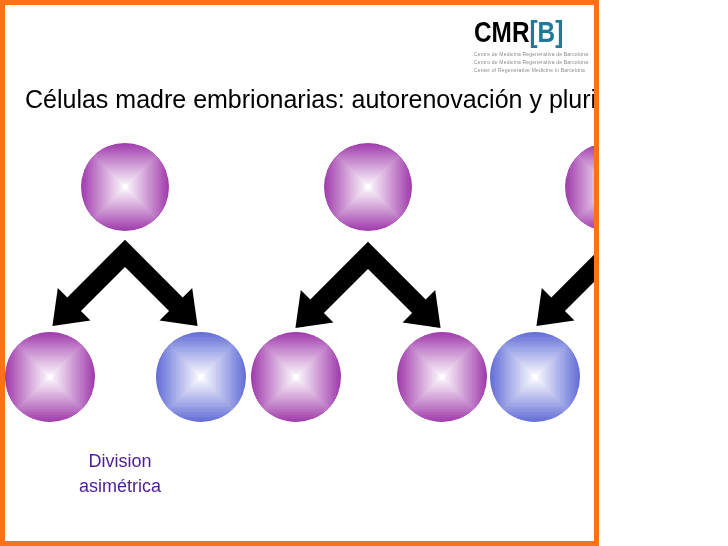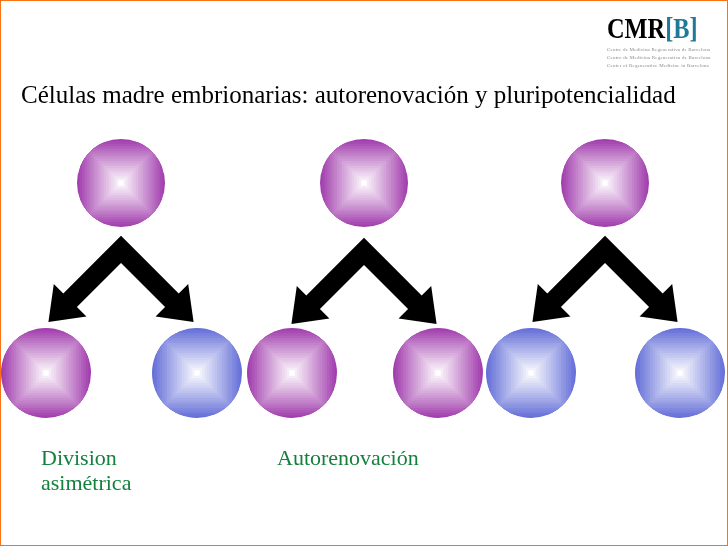--- a/index.html
+++ b/index.html
@@ -1,22 +1,22 @@
 <!DOCTYPE html>
 <html><head>
 <meta charset="utf-8">
 <style>
   html,body{margin:0;padding:0;background:#ffffff;}
   .slide{
     position:relative;
-    width:728px;height:546px;
+    width:599px;height:546px;
     background:#ffffff;
     overflow:hidden;
-    font-family:Liberation Serif, serif;
-    border:1px solid #f97316;
+    font-family:Liberation Sans, sans-serif;
+    border:5px solid #f97316;
     box-sizing:border-box;
   }
   
   .logo{
     position:absolute;
     top:12px;right:10px;
     width:110px;
     text-align:left;
   }
   .logo-brand{
@@ -63,23 +63,24 @@
   .c-b3a{left:485px;} .c-b3b{left:634px;}
   
   .arrow{position:absolute;width:186px;height:96px;}
   .arrow.a1{left:27px;top:230px;}
   .arrow.a2{left:270px;top:232px;}
   .arrow.a3{left:511px;top:230px;}
   
   .group-label{
     position:absolute;
     top:444px;
-    font-size:22px;
+    font-size:18px;
     line-height:25px;
-    color:#15803d;
+    color:#4c1d95;
+    text-align:center;
   }
   .group-label.l1{left:40px;width:150px;}
   .group-label.l2{left:276px;width:200px;}
   .group-label.l3{left:493px;width:200px;}
 </style>
 </head>
 <body>
 
 <div class="slide">
 
@@ -374,15 +375,14 @@
           <rect x="38.89" y="38.89" width="22.22" height="22.22" fill="rgb(223,226,247)"></rect>
           <rect x="41.67" y="41.67" width="16.67" height="16.67" fill="rgb(232,233,249)"></rect>
           <rect x="44.44" y="44.44" width="11.11" height="11.11" fill="rgb(240,241,251)"></rect>
           <rect x="47.22" y="47.22" width="5.56" height="5.56" fill="rgb(248,248,253)"></rect>
           <rect x="47" y="47" width="6" height="6" fill="rgb(255,255,255)"></rect>
         </g>
       </svg>
     </div>
 
   <div class="group-label l1">Division asimétrica</div>
-  <div class="group-label l2">Autorenovación</div>
 
 </div>
 
 </body></html>

